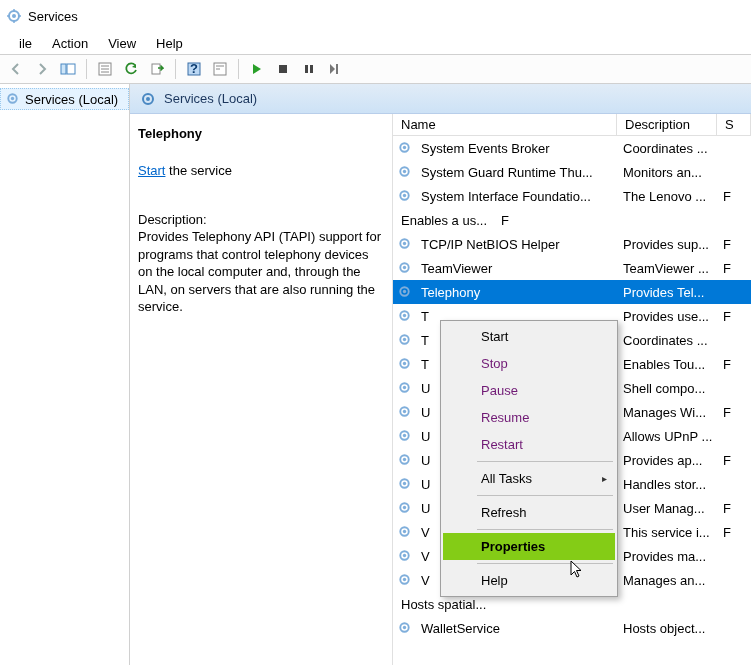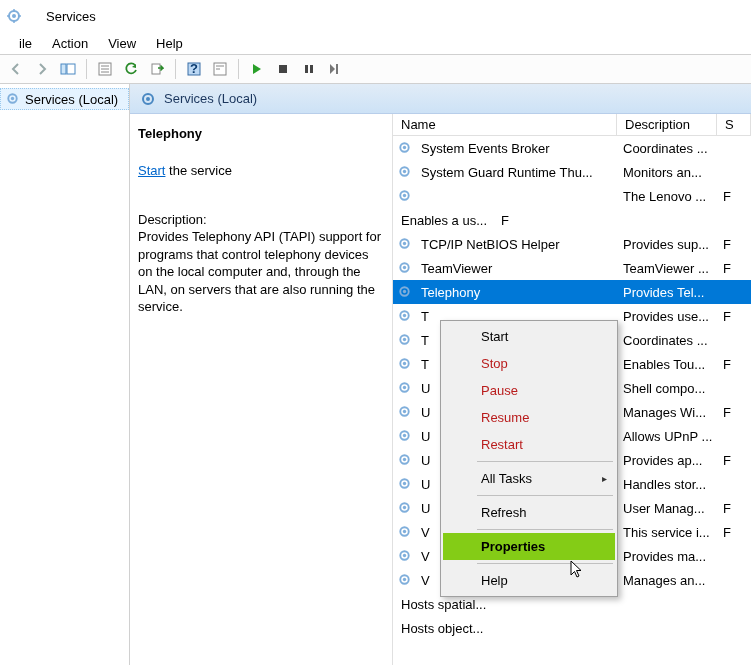--- a/index.html
+++ b/index.html
@@ -1,17 +1,17 @@
 <!DOCTYPE html>
 <html><head>
 <meta charset="utf-8">
 <style>
 * { margin: 0; padding: 0; box-sizing: border-box; font-family: "Segoe UI", Tahoma, sans-serif; font-size: 13px; }
 body { background: #fff; width: 751px; height: 665px; overflow: hidden; position: relative; }
-.titlebar { height: 32px; display: flex; align-items: center; padding-left: 6px; gap: 24px; }
+.titlebar { height: 32px; display: flex; align-items: center; padding-left: 6px; gap: 6px; }
 .window-icon { width: 16px; height: 16px; }
 .gear-icon { width: 16px; height: 16px; display: inline-block; }
 .menubar { height: 22px; display: flex; align-items: center; padding-left: 9px; }
 .menu-item { padding: 2px 10px; cursor: default; }
 .toolbar { height: 30px; border-top: 1px solid #d0d0d0; border-bottom: 1px solid #d0d0d0; display: flex; align-items: center; padding: 0 4px; gap: 2px; background: #fcfcfc; }
 .tool-btn { width: 24px; height: 24px; display: flex; align-items: center; justify-content: center; border: 1px solid transparent; cursor: default; }
 .tool-sep { width: 1px; height: 20px; background: #d0d0d0; margin: 0 4px; }
 .body-row { display: flex; height: calc(665px - 32px - 22px - 30px); }
 .tree-pane { width: 130px; border-right: 1px solid #d0d0d0; padding-top: 4px; }
 .tree-item { height: 22px; display: flex; align-items: center; gap: 4px; padding-left: 4px; white-space: nowrap; cursor: default; }
@@ -33,21 +33,21 @@
 .rows { }
 .row { height: 24px; display: flex; align-items: center; cursor: default; }
 .row.selected { background: #0078d7; color: #fff; }
 .cell { white-space: nowrap; overflow: hidden; text-overflow: ellipsis; padding-left: 2px; }
 .cell-name { width: 222px; display: flex; align-items: center; gap: 8px; padding-left: 4px; }
 .cell-desc { width: 100px; padding-left: 8px; }
 .cell-s { flex: 1; padding-left: 8px; }
 .ctx-menu { position: absolute; left: 440px; top: 320px; width: 178px; background: #f0f0f0; border: 1px solid #a0a0a0; box-shadow: 3px 3px 6px rgba(0,0,0,0.25); padding: 2px; }
 .ctx-item { height: 27px; display: flex; align-items: center; padding-left: 38px; cursor: default; position: relative; }
 .ctx-item.hovered { background: #84cc16; }
-.ctx-item.disabled { color: #b91c1c; }
+.ctx-item.disabled { color: #701a75; }
 .ctx-sep { height: 1px; background: #c0c0c0; margin: 3px 2px 3px 34px; }
 .ctx-submenu::after { content: "▸"; position: absolute; right: 8px; font-size: 10px; color: #333; }
 .cursor-arrow { position: absolute; left: 570px; top: 560px; pointer-events: none; }
 svg { display: block; }
 </style>
 </head>
 <body>
 
 <div class="titlebar">
   <span class="window-icon">
@@ -218,20 +218,21 @@
               <div class="cell cell-s"></div>
             </div>
             <div class="row">
               <div class="cell cell-name">
                 <span class="gear-icon">
                   <svg viewBox="0 0 16 16" width="15" height="15">
                     <circle cx="8" cy="8" r="4.5" fill="none" stroke="#7faedb" stroke-width="2"></circle>
                     <circle cx="8" cy="8" r="1.8" fill="#7faedb"></circle>
                   </svg>
                 </span>
+                <span>System Interface Foundatio...</span>
               </div>
               <div class="cell cell-desc">The Lenovo ...</div>
               <div class="cell cell-s">F</div>
             </div>
             <div class="row">
               <div class="cell cell-desc">Enables a us...</div>
               <div class="cell cell-s">F</div>
             </div>
             <div class="row">
               <div class="cell cell-name">
@@ -426,20 +427,29 @@
                 <span>V</span>
               </div>
               <div class="cell cell-desc">Manages an...</div>
               <div class="cell cell-s"></div>
             </div>
             <div class="row">
               <div class="cell cell-desc">Hosts spatial...</div>
               <div class="cell cell-s"></div>
             </div>
             <div class="row">
+              <div class="cell cell-name">
+                <span class="gear-icon">
+                  <svg viewBox="0 0 16 16" width="15" height="15">
+                    <circle cx="8" cy="8" r="4.5" fill="none" stroke="#7faedb" stroke-width="2"></circle>
+                    <circle cx="8" cy="8" r="1.8" fill="#7faedb"></circle>
+                  </svg>
+                </span>
+                <span>WalletService</span>
+              </div>
               <div class="cell cell-desc">Hosts object...</div>
               <div class="cell cell-s"></div>
             </div>
           </div>
       </div>
     </div>
   </div>
 </div>
 
 <div class="ctx-menu">

